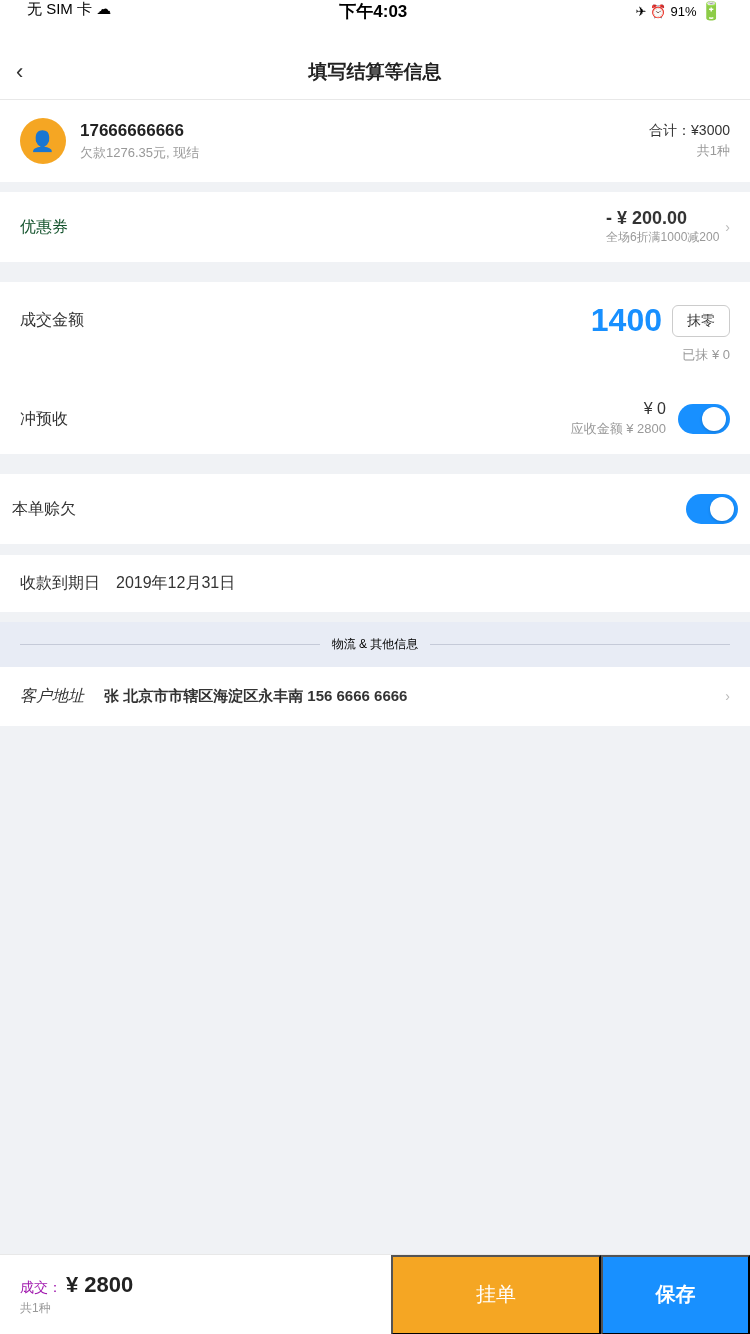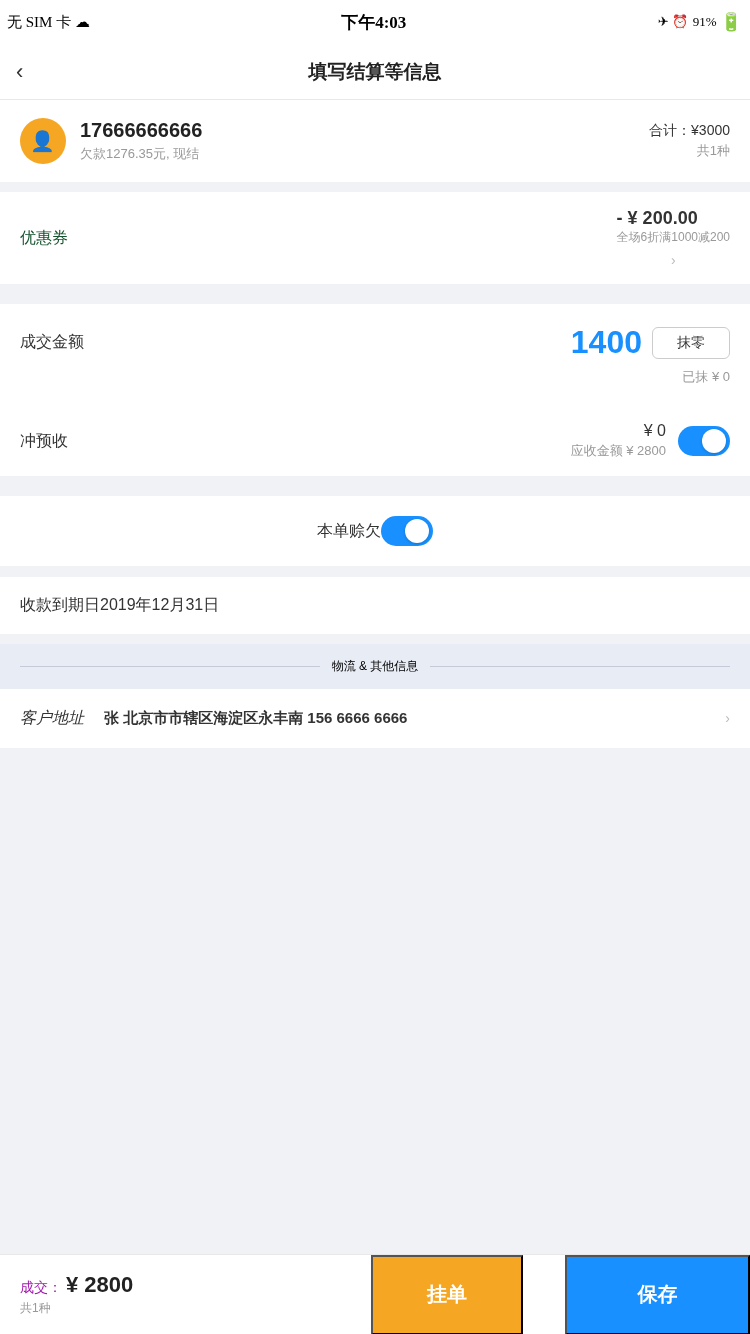--- a/index.html
+++ b/index.html
@@ -11,26 +11,25 @@
       min-height: 1334px;
       position: relative;
       overflow-x: hidden;
     }
 
     
     .status-bar {
       background: #fff;
       height: 44px;
       display: flex;
-      align-items: center;
-      justify-content: space-between;
-      padding: 0 7px;
+      align-items: flex-start;
+      justify-content: space-between;
+      padding: 0 27px;
       font-size: 15px;
       font-weight: 500;
-      font-family: Liberation Serif, serif;
     }
     .status-left { display: flex; align-items: center; gap: 6px; }
     .status-center { font-size: 17px; font-weight: 600; }
     .status-right { display: flex; align-items: center; gap: 4px; font-size: 13px; }
 
     
     .nav-bar {
       background: #fff;
       height: 56px;
       display: flex;
@@ -65,37 +64,37 @@
       margin-bottom: 10px;
     }
     .customer-left { display: flex; align-items: center; gap: 14px; }
     .avatar {
       width: 46px; height: 46px;
       border-radius: 50%;
       background: #f5a623;
       display: flex; align-items: center; justify-content: center;
       font-size: 20px; color: #fff;
     }
-    .customer-name { font-size: 20px; font-weight: 600; color: #222; }
+    .customer-name { font-size: 17px; font-weight: 600; color: #222; }
     .customer-sub { font-size: 13px; color: #999; margin-top: 3px; }
     .customer-right { text-align: right; }
     .total-label { font-size: 14px; color: #333; }
     .total-count { font-size: 13px; color: #999; margin-top: 2px; }
 
     
     .coupon-row {
       background: #fff;
       padding: 16px 20px;
       display: flex;
       align-items: center;
       justify-content: space-between;
       margin-bottom: 10px;
     }
     .coupon-label { font-size: 16px; color: #14532d; }
-    .coupon-right { display: flex; align-items: center; gap: 6px; flex-direction: column; }
+    .coupon-right { display: flex; align-items: center; gap: 6px; }
     .coupon-discount { font-size: 18px; font-weight: 600; color: #333; }
     .coupon-detail { font-size: 12px; color: #999; text-align: right; }
     .chevron-right { font-size: 14px; color: #bbb; }
 
     
     .gray-separator { height: 10px; background: #f0f2f5; }
 
     
     .transaction-section {
       background: #fff;
@@ -107,21 +106,21 @@
       align-items: center;
       justify-content: space-between;
       margin-bottom: 6px;
     }
     .tx-label { font-size: 16px; color: #333; }
     .tx-amount-blue { font-size: 32px; font-weight: 700; color: #1890ff; }
     .tx-amount-right { display: flex; align-items: center; gap: 10px; }
     .round-zero-btn {
       border: 1px solid #ccc;
       border-radius: 6px;
-      padding: 6px 24px;
+      padding: 6px 14px;
       font-size: 14px;
       color: #333;
       background: #fff;
       cursor: pointer;
     }
     .tx-sub { font-size: 13px; color: #999; text-align: right; }
 
     
     .prepay-section {
       background: #fff;
@@ -151,35 +150,35 @@
       width: 24px; height: 24px;
       background: #fff;
       border-radius: 50%;
       top: 3px; right: 4px;
       box-shadow: 0 1px 3px rgba(0,0,0,0.2);
     }
 
     
     .debt-section {
       background: #fff;
-      padding: 20px 5px;
-      display: flex;
-      align-items: center;
-      justify-content: center;
+      padding: 20px 12px;
+      display: flex;
+      align-items: center;
+      justify-content: space-between;
       margin-top: 10px;
     }
     .debt-label { font-size: 16px; color: #333; }
 
     
     .duedate-section {
       background: #fff;
       padding: 18px 20px;
       display: flex;
       align-items: center;
-      gap: 0;
+      gap: 16px;
       margin-top: 10px;
     }
     .duedate-label { font-size: 16px; color: #333; flex-shrink: 0; }
     .duedate-value { font-size: 16px; color: #333; }
 
     
     .logistics-sep {
       background: #e8ecf5;
       padding: 14px 20px;
       display: flex;
@@ -219,33 +218,32 @@
       border-top: 1px solid #e8e8e8;
     }
     .footer-info {
       flex: 1;
       padding: 0 20px;
     }
     .footer-tx-label { font-size: 14px; color: #a21caf; }
     .footer-tx-amount { font-size: 22px; font-weight: 700; color: #222; }
     .footer-tx-count { font-size: 12px; color: #999; margin-top: 2px; }
     .footer-btn-hang {
-      width: 152px; height: 80px;
+      width: 210px; height: 80px;
       background: #f5a623;
       display: flex; align-items: center; justify-content: center;
-      font-size: 20px; font-weight: 700; color: #fff;
+      font-size: 20px; font-weight: 400; color: #fff;
       cursor: pointer;
     }
     .footer-btn-save {
-      width: 185px; height: 80px;
+      width: 149px; height: 80px;
       background: #1890ff;
       display: flex; align-items: center; justify-content: center;
       font-size: 20px; font-weight: 600; color: #fff;
       cursor: pointer;
-      margin-left: 42px;
     }
   </style>
 </head>
 <body>
 
 <div class="status-bar">
   <div class="status-left">
     <span>无 SIM 卡  ☁</span>
   </div>
   <div class="status-center">下午4:03</div>

